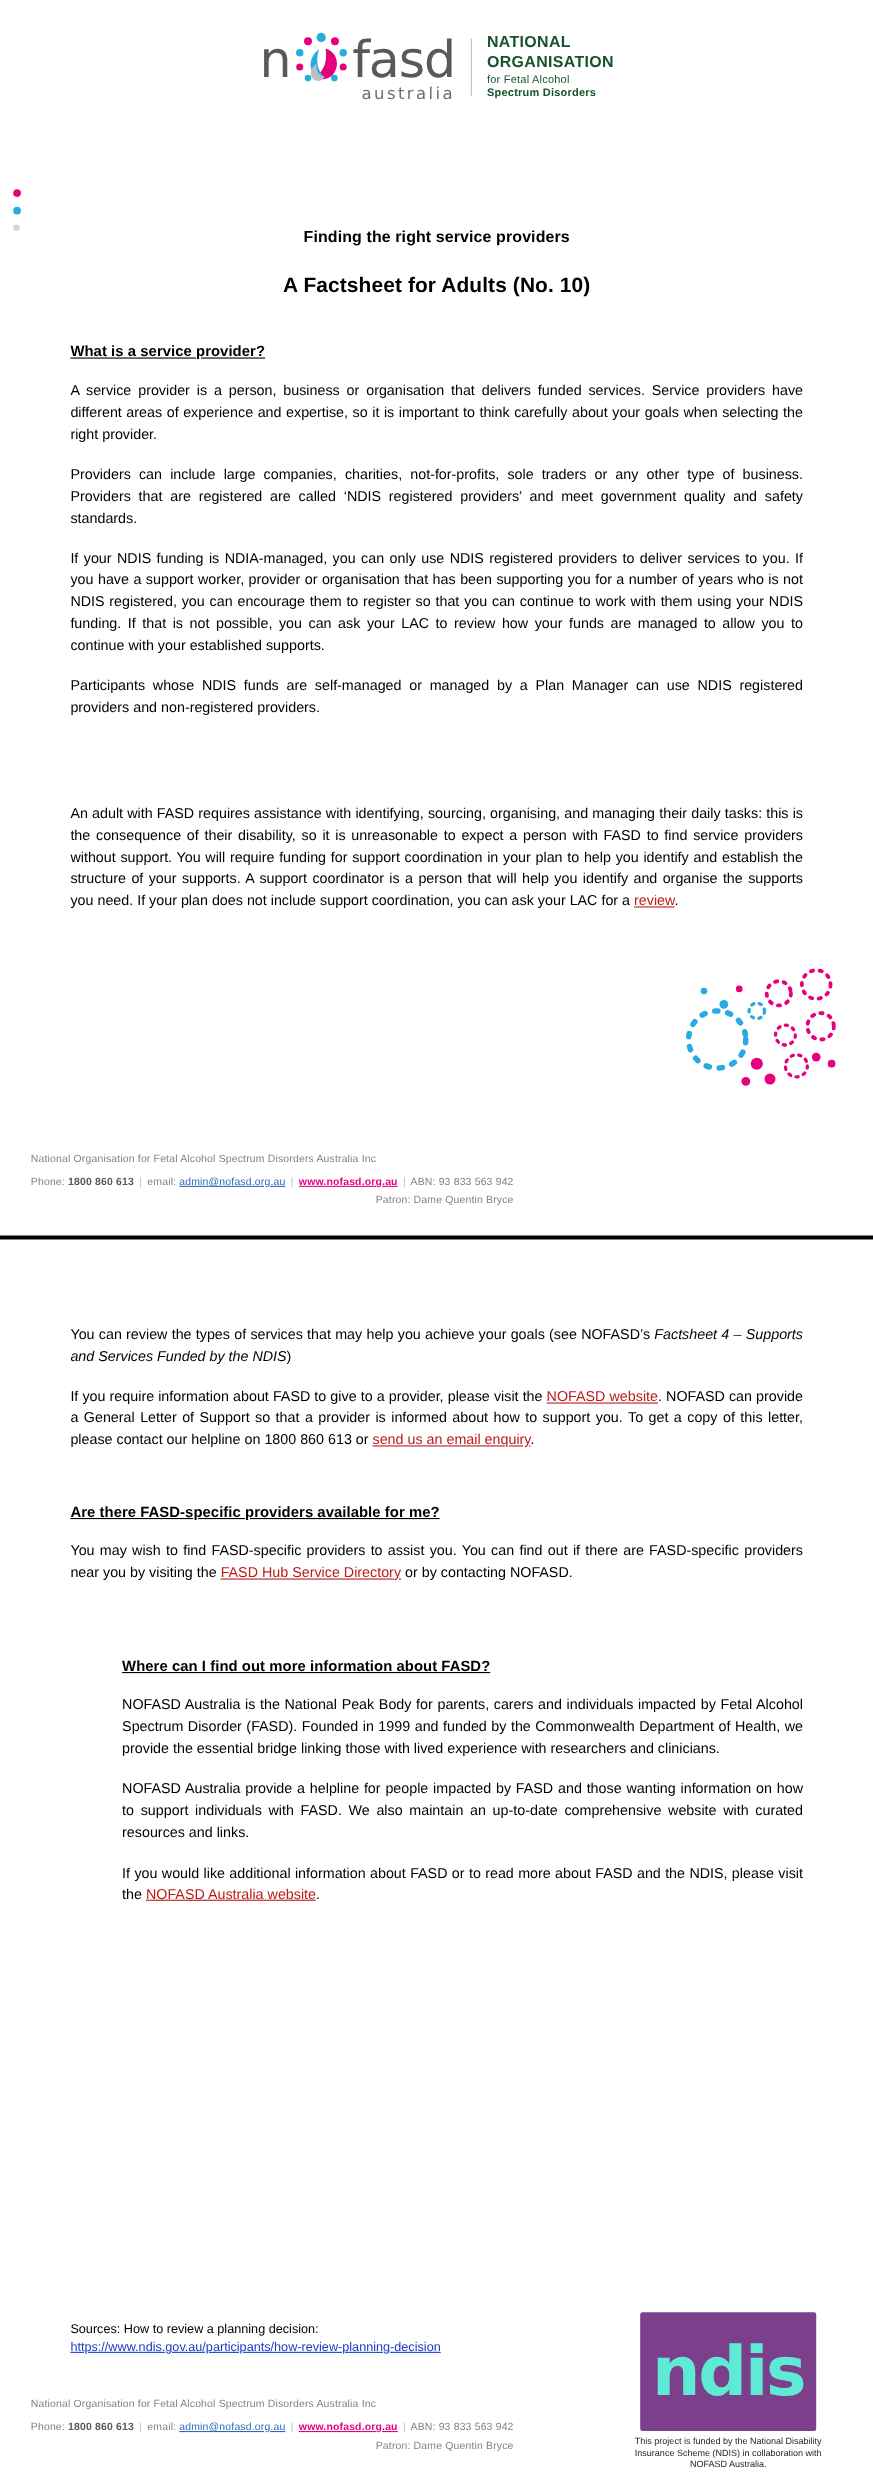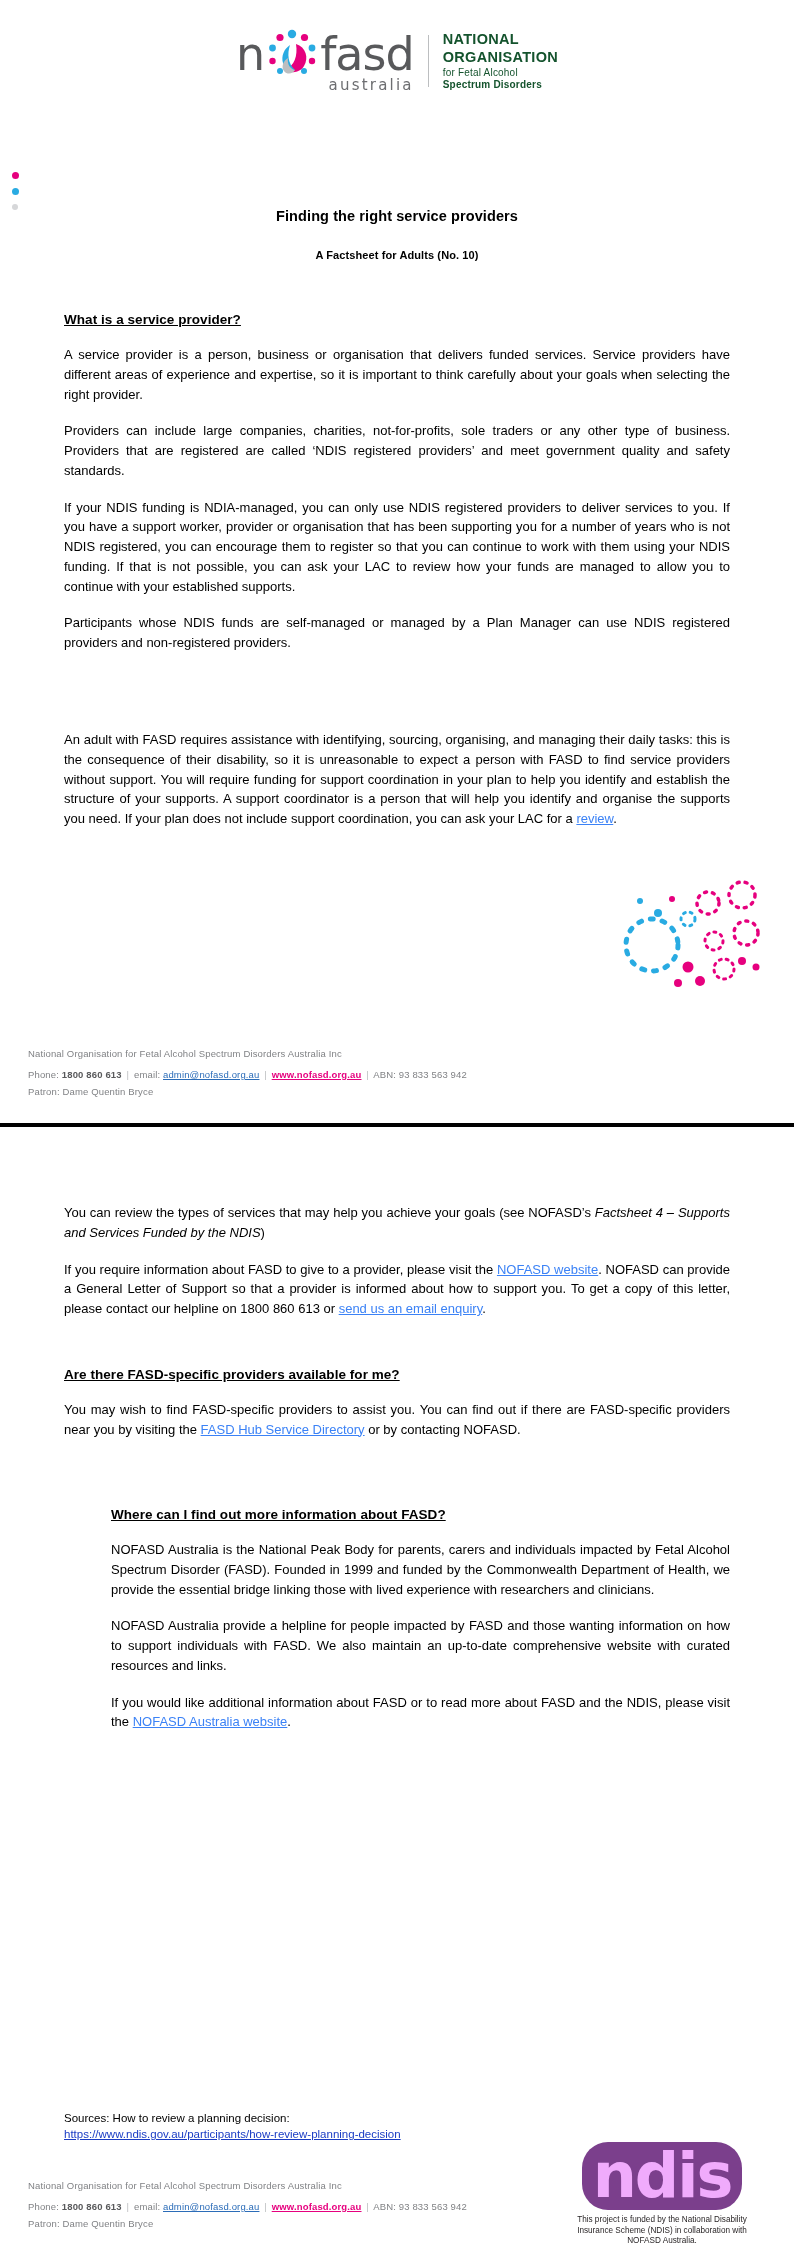--- a/index.html
+++ b/index.html
@@ -97,21 +97,21 @@
     right:64px;
   }
   .title-block { text-align:center; }
   .doc-title {
     font-size:14.5px;
     font-weight:bold;
     margin:0 0 25px 0;
     letter-spacing:0.1px;
   }
   .doc-sub {
-    font-size:11px;
+    font-size:19px;
     font-weight:bold;
     margin:0;
     letter-spacing:0.1px;
   }
 
   h2.section {
     font-size:13.5px;
     font-weight:bold;
     text-decoration:underline;
     margin:0 0 18px 0;
@@ -120,21 +120,21 @@
 
   p.body {
     font-size:13px;
     line-height:1.52;
     text-align:justify;
     margin:0 0 17px 0;
   }
   p.body:last-child { margin-bottom:0; }
 
   a.link {
-    color:#3b82f6;
+    color:#b91c1c;
     text-decoration:underline;
   }
   em { font-style:italic; }
 
   
   .flower {
     position:absolute;
     right:18px;
     bottom:116px;
     width:180px;
@@ -162,20 +162,21 @@
     letter-spacing:0.15px;
   }
   .footer .f-contact b { color:#58595b; }
   .footer .f-contact .sep { color:#bcbec0; padding:0 2px; }
   .footer .f-email { color:#2b6cb8; text-decoration:underline; }
   .footer .f-web { color:#e6007e; text-decoration:underline; font-weight:bold; }
   .footer .f-patron {
     font-size:9.5px;
     color:#808285;
     letter-spacing:0.15px;
+    text-align:right;
   }
 
   
   .sources {
     position:absolute;
     left:64px;
     bottom:112px;
     font-size:11.5px;
     line-height:1.45;
     color:#000;
@@ -185,28 +186,28 @@
   
   .ndis-block {
     position:absolute;
     right:42px;
     bottom:8px;
     width:180px;
     text-align:center;
   }
   .ndis-logo {
     width:160px;
-    height:68px;
+    height:108px;
     background:#7b3f8c;
-    border-radius:26px;
+    border-radius:2px;
     margin:0 auto;
     display:flex;
     align-items:center;
     justify-content:center;
-    color:#f0abfc;
+    color:#5eead4;
     font-family:"DejaVu Sans", sans-serif;
     font-size:62px;
     font-weight:bold;
     letter-spacing:-2px;
     line-height:1;
   }
   .ndis-caption {
     font-size:8.2px;
     line-height:1.3;
     color:#231f20;

